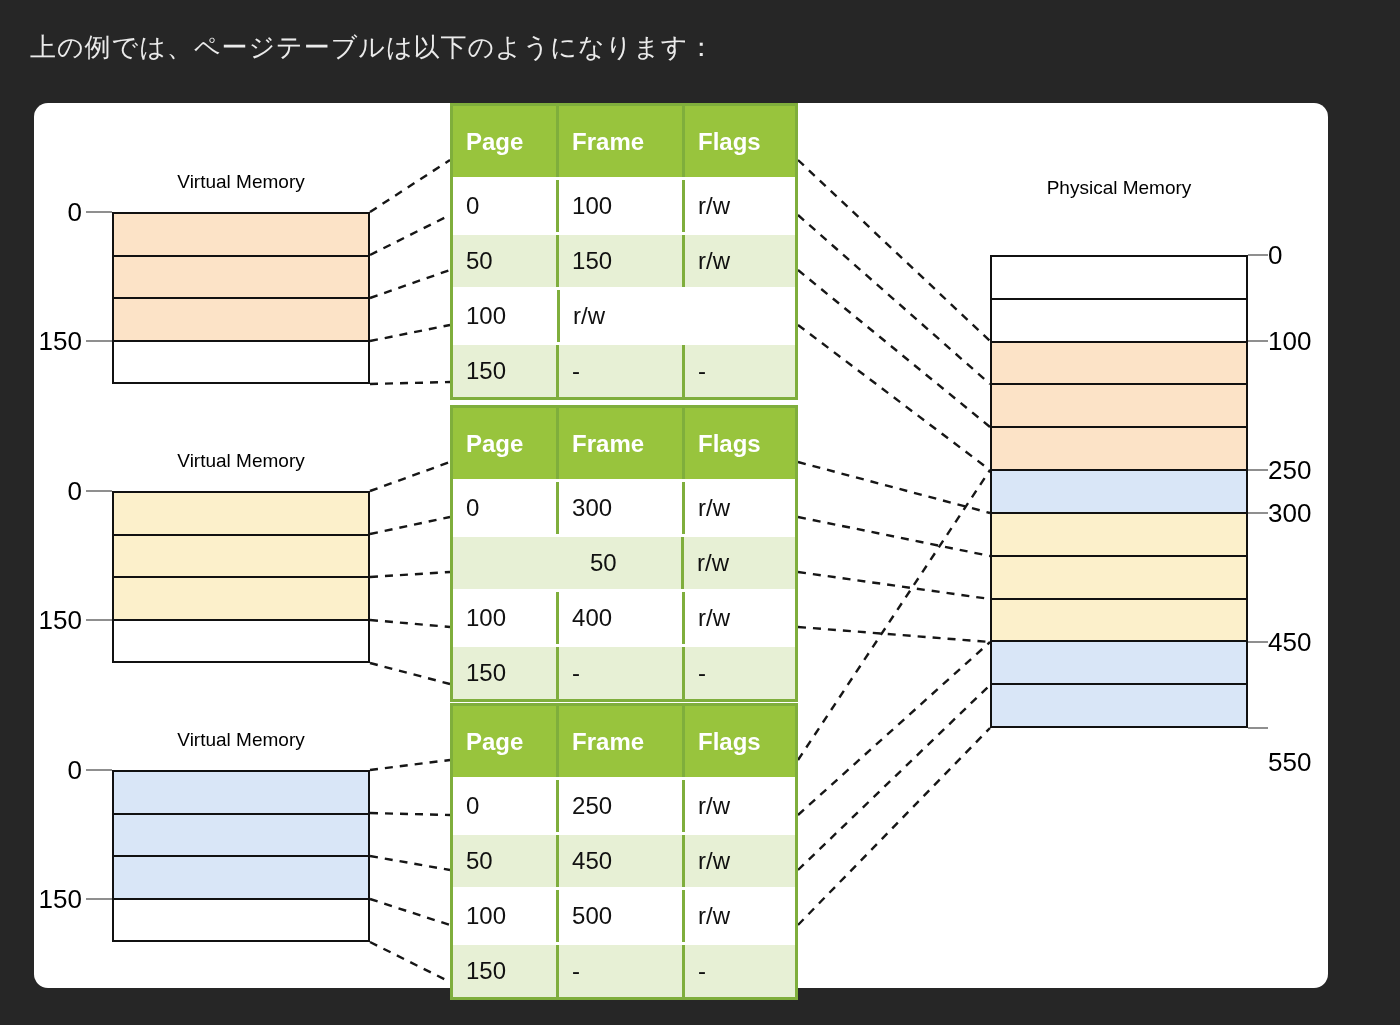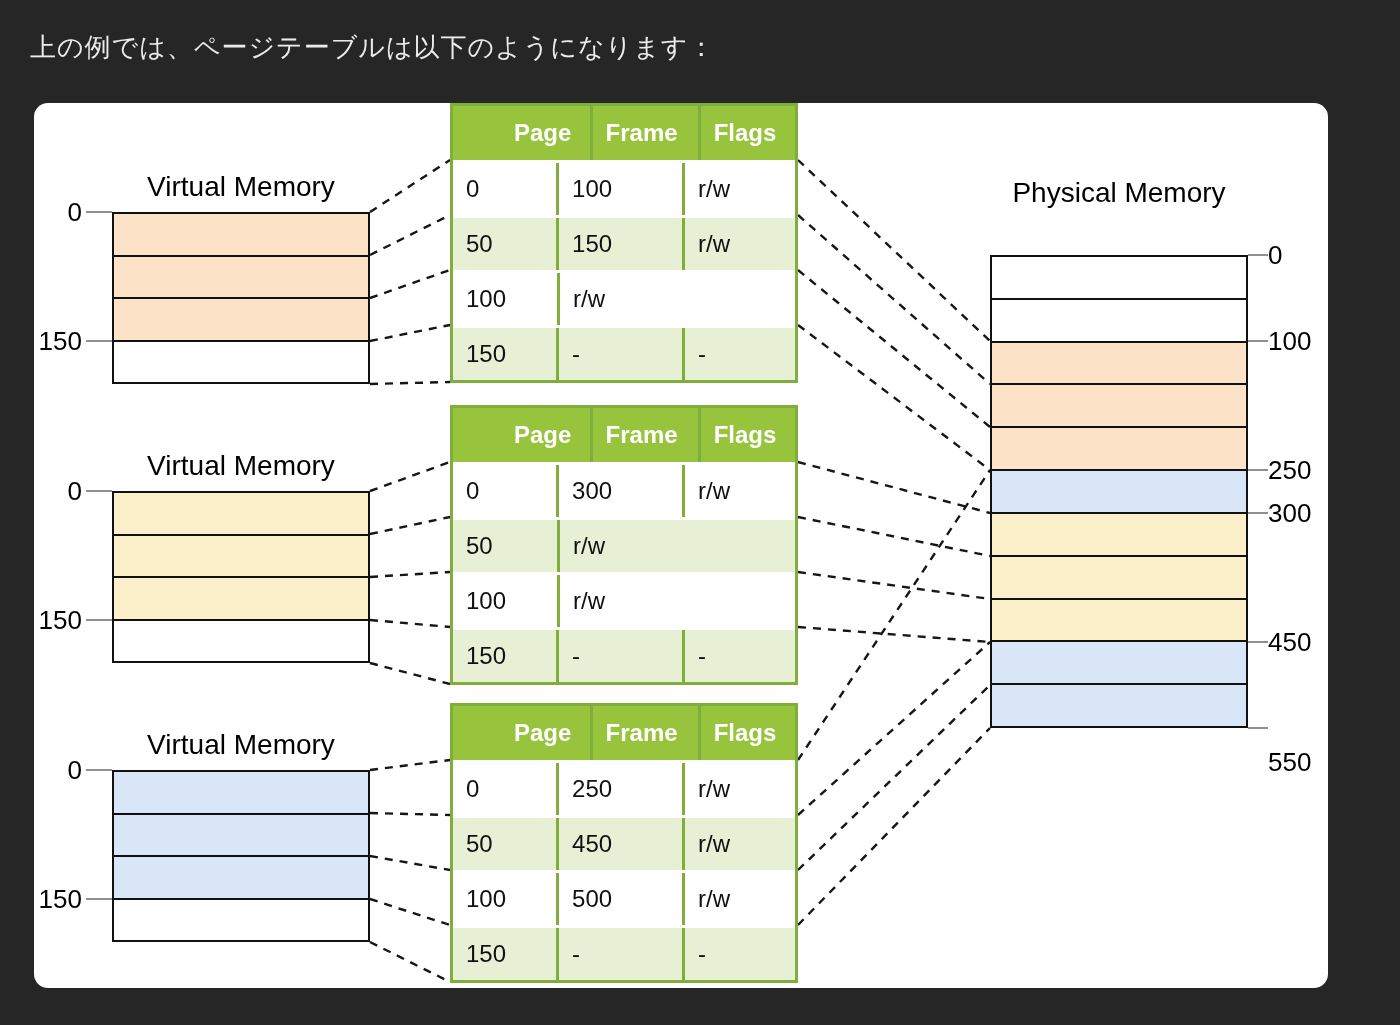--- a/index.html
+++ b/index.html
@@ -18,21 +18,21 @@
   
   #panel{
     left:34px;top:103px;width:1294px;height:885px;
     background:var(--panel,#ffffff);border-radius:14px;z-index:1;
   }
   
   #lines{left:0;top:0;width:1400px;height:1025px;z-index:2;pointer-events:none;}
   #lines line{stroke:var(--line_dark,#161616);stroke-width:2.4;stroke-dasharray:8 7;}
   
   .vm-title,.pm-title{
-    left:112px;width:258px;text-align:center;font-size:28px;color:#000;z-index:3;
+    left:112px;width:258px;text-align:center;font-size:19px;color:#000;z-index:3;
   }
   .pm-title{left:990px;}
   .memlabel{
     width:52px;text-align:right;font-size:26px;color:#000;z-index:3;line-height:32px;
   }
   .pmlabel{
     left:1268px;width:70px;text-align:left;font-size:26px;color:#000;z-index:3;line-height:32px;
   }
   .tickline{height:2px;background:var(--tick_gray,#8f8f8f);z-index:3;}
   .vmbox{
@@ -47,23 +47,23 @@
     border:2px solid #111;z-index:3;display:flex;flex-direction:column;
   }
   .pmbox .pseg{flex:1;}
   .pmbox .pseg:not(:last-child){border-bottom:2px solid #111;}
   
   .ptable{
     left:450px;width:348px;box-sizing:border-box;z-index:3;
     border:3px solid var(--border_green,#7fae3c);background:#fff;
   }
   .trow{display:flex;}
-  .trow.thead{height:54px;background:var(--header_green,#98C43D);padding-left:48px;}
+  .trow.thead{height:71px;background:var(--header_green,#98C43D);}
   .trow.tdata{height:52px;border-top:3px solid #ffffff;}
-  .trow.alt{background:var(--row_green,#E7F0D5);}
+  .trow.alt{background:var(--row_green,#E7F0D5);justify-content:flex-end;}
   .tcell{
     display:flex;align-items:center;padding-left:13px;box-sizing:border-box;
     font-size:24px;color:#111;
   }
   .thead .tcell{color:#fff;font-weight:bold;}
   .c1{width:107px;border-right:3px solid var(--border_green,#7fae3c);}
   .c2{width:127px;border-right:3px solid var(--border_green,#7fae3c);}
   .c3{width:111px;border-radius:24px;}
 </style>
 </head>
@@ -182,20 +182,21 @@
     <div class="tcell c1">0</div>
     <div class="tcell c2">300</div>
     <div class="tcell c3">r/w</div>
   </div>
   <div class="trow tdata alt">
     <div class="tcell c1">50</div>
     <div class="tcell c3">r/w</div>
   </div>
   <div class="trow tdata">
     <div class="tcell c1">100</div>
+    <div class="tcell c2">400</div>
     <div class="tcell c3">r/w</div>
   </div>
   <div class="trow tdata alt">
     <div class="tcell c1">150</div>
     <div class="tcell c2">-</div>
     <div class="tcell c3">-</div>
   </div>
 </div>
 
 <div class="abs ptable" style="top:703px">

